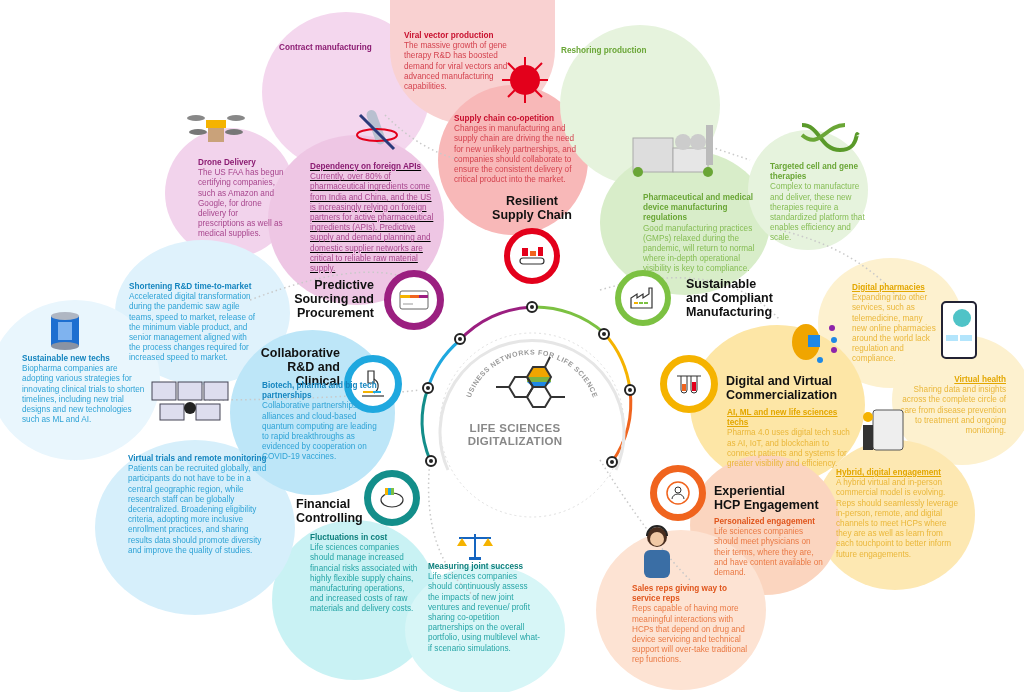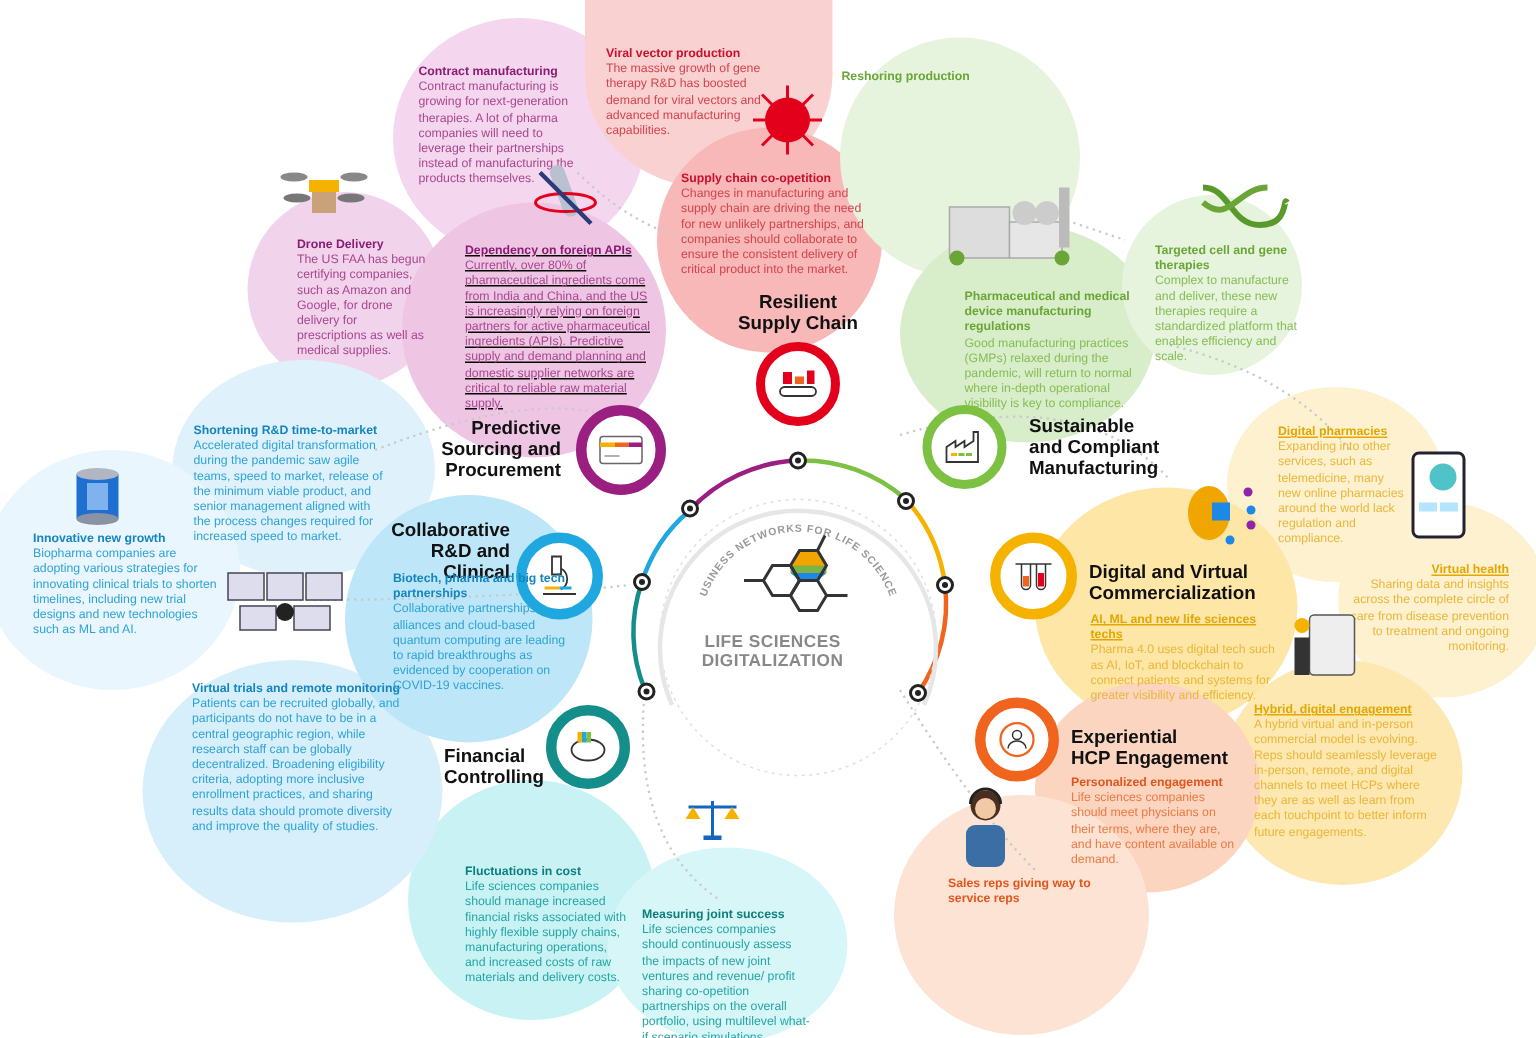--- a/index.html
+++ b/index.html
@@ -13,21 +13,21 @@
   .node{position:absolute;width:12px;height:12px;border-radius:50%;background:#fff;border:2px solid #222;box-sizing:border-box;}
   .node::after{content:"";position:absolute;left:2px;top:2px;width:4px;height:4px;border-radius:50%;background:#222;}
   .center-title{position:absolute;left:440px;top:422px;width:150px;text-align:center;font-weight:bold;font-size:11.5px;line-height:13px;color:#888;letter-spacing:.3px;}
   .illus{position:absolute;}
   
   .pink .h{color:#8b1c72;} .pink .b{color:#a8478e;}
   .red .h{color:#c8102e;} .red .b{color:#d4434f;}
   .green .h{color:#6aa636;} .green .b{color:#86bd55;}
   .yellow .h{color:#e3a700;text-decoration:underline;} .yellow .b{color:#eab73a;}
   .orange .h{color:#e0561d;} .orange .b{color:#ea7a45;}
-  .teal .h{color:#0c7f7c;margin-top:43px;} .teal .b{color:#26a5a6;}
+  .teal .h{color:#0c7f7c;} .teal .b{color:#26a5a6;}
   .blue .h{color:#1585bf;} .blue .b{color:#2fa3d6;}
 </style>
 </head>
 <body>
 
 <div class="bubble" style="left:262px;top:12px;width:168px;height:160px;background:#f4d7ee;"></div>
 <div class="bubble" style="left:165px;top:128px;width:130px;height:130px;background:#f2d3ec;"></div>
 <div class="bubble" style="left:268px;top:135px;width:176px;height:170px;background:#eec6e4;"></div>
 
 <div class="bubble" style="left:390px;top:0px;width:165px;height:125px;background:#f9d1d1;border-radius:0 0 50% 50%/0 0 60% 60%;"></div>
@@ -193,21 +193,20 @@
   <div>Financial</div>
   <div>Controlling</div>
 </div>
 <div class="hub-title" style="left:714px;top:484px;">
   <div>Experiential</div>
   <div>HCP Engagement</div>
 </div>
 
 <div class="card pink" style="left:279px;top:43px;width:110px;">
   <span class="h">Contract manufacturing</span>
-  <span class="b">Contract manufacturing is growing for next-generation therapies. A lot of pharma companies will need to leverage their partnerships instead of manufacturing the products themselves.</span>
 </div>
 <div class="card red" style="left:404px;top:31px;width:112px;">
   <span class="h">Viral vector production</span>
   <span class="b">The massive growth of gene therapy R&amp;D has boosted demand for viral vectors and advanced manufacturing capabilities.</span>
 </div>
 <div class="card red" style="left:454px;top:114px;width:128px;">
   <span class="h">Supply chain co-opetition</span>
   <span class="b">Changes in manufacturing and supply chain are driving the need for new unlikely partnerships, and companies should collaborate to ensure the consistent delivery of critical product into the market.</span>
 </div>
 <div class="card pink" style="left:198px;top:158px;width:86px;">
@@ -244,35 +243,36 @@
 <div class="card yellow" style="left:836px;top:468px;width:124px;">
   <span class="h">Hybrid, digital engagement</span>
   <span class="b">A hybrid virtual and in-person commercial model is evolving. Reps should seamlessly leverage in-person, remote, and digital channels to meet HCPs where they are as well as learn from each touchpoint to better inform future engagements.</span>
 </div>
 <div class="card orange" style="left:714px;top:517px;width:112px;">
   <span class="h">Personalized engagement</span>
   <span class="b">Life sciences companies should meet physicians on their terms, where they are, and have content available on demand.</span>
 </div>
 <div class="card orange" style="left:632px;top:584px;width:122px;">
   <span class="h">Sales reps giving way to service reps</span>
+  <span class="b">Reps capable of having more meaningful interactions with HCPs that depend on drug and device servicing and technical support will over-take traditional rep functions.</span>
 </div>
 <div class="card teal" style="left:428px;top:562px;width:112px;">
   <span class="h">Measuring joint success</span>
   <span class="b">Life sciences companies should continuously assess the impacts of new joint ventures and revenue/ profit sharing co-opetition partnerships on the overall portfolio, using multilevel what-if scenario simulations.</span>
 </div>
 <div class="card teal" style="left:310px;top:533px;width:108px;">
   <span class="h">Fluctuations in cost</span>
   <span class="b">Life sciences companies should manage increased financial risks associated with highly flexible supply chains, manufacturing operations, and increased costs of raw materials and delivery costs.</span>
 </div>
 <div class="card blue" style="left:128px;top:454px;width:140px;">
   <span class="h">Virtual trials and remote monitoring</span>
   <span class="b">Patients can be recruited globally, and participants do not have to be in a central geographic region, while research staff can be globally decentralized. Broadening eligibility criteria, adopting more inclusive enrollment practices, and sharing results data should promote diversity and improve the quality of studies.</span>
 </div>
 <div class="card blue" style="left:22px;top:354px;width:124px;">
-  <span class="h">Innovative new growth</span>
+  <span class="h">Sustainable new techs</span>
   <span class="b">Biopharma companies are adopting various strategies for innovating clinical trials to shorten timelines, including new trial designs and new technologies such as ML and AI.</span>
 </div>
 <div class="card blue" style="left:129px;top:282px;width:128px;">
   <span class="h">Shortening R&amp;D time-to-market</span>
   <span class="b">Accelerated digital transformation during the pandemic saw agile teams, speed to market, release of the minimum viable product, and senior management aligned with the process changes required for increased speed to market.</span>
 </div>
 <div class="card blue" style="left:262px;top:381px;width:122px;">
   <span class="h">Biotech, pharma and big tech partnerships</span>
   <span class="b">Collaborative partnerships, alliances and cloud-based quantum computing are leading to rapid breakthroughs as evidenced by cooperation on COVID-19 vaccines.</span>
 </div>

